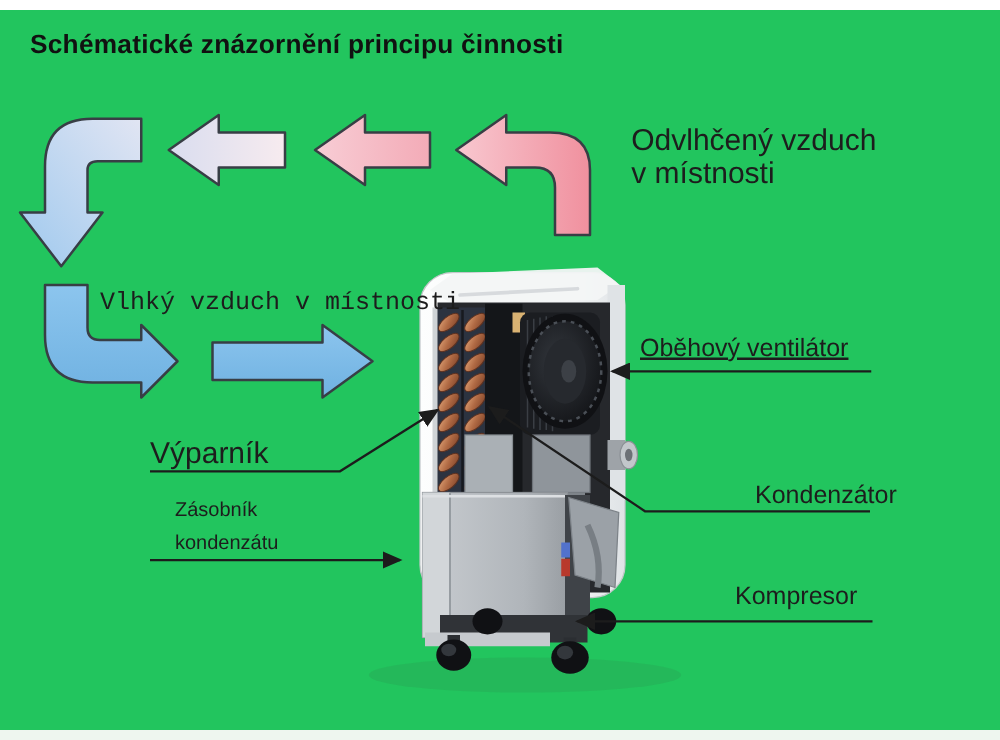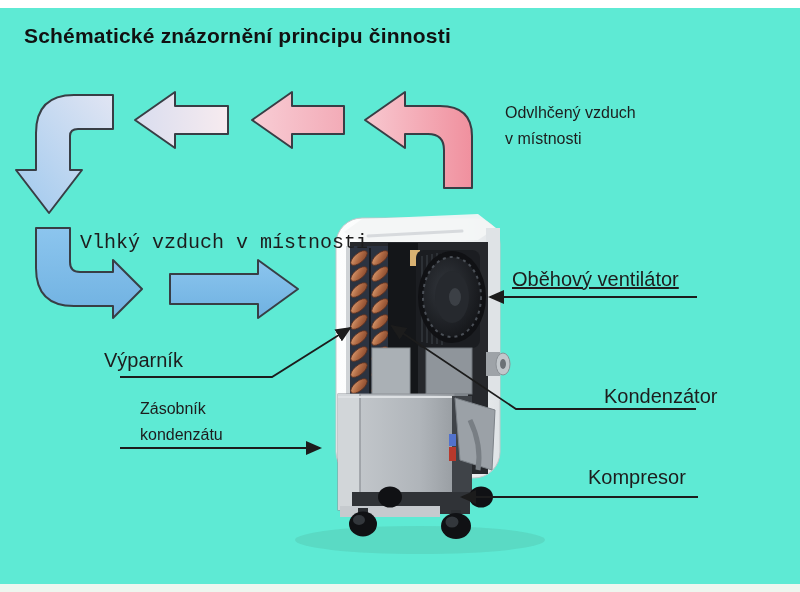--- a/index.html
+++ b/index.html
@@ -1,31 +1,31 @@
 <!DOCTYPE html>
 <html><head>
 <meta charset="utf-8">
 <style>
   html,body{margin:0;padding:0;}
   .canvas{
     position:relative;
     width:800px;height:592px;
-    background:#5eead4;
+    background:#22c55e;
     overflow:hidden;
     font-family:"Liberation Sans", sans-serif;
   }
   .top-strip{position:absolute;left:0;top:0;width:800px;height:8px;background:#ffffff;}
   .bottom-strip{position:absolute;left:0;top:584px;width:800px;height:8px;background:#eef6ef;}
   .gfx{position:absolute;left:0;top:0;}
   .txt{position:absolute;color:#1d1d1d;white-space:pre-line;}
   .title{left:24px;top:24px;font-size:21px;font-weight:700;letter-spacing:.2px;color:#111;}
-  .lbl-odvlhceny{left:505px;top:100px;font-size:16px;line-height:26px;}
+  .lbl-odvlhceny{left:505px;top:100px;font-size:24px;line-height:26px;}
   .lbl-vlhky{left:80px;top:231px;font-size:20px;font-family:Liberation Mono, monospace;}
   .lbl-obehovy{left:512px;top:268px;font-size:20px;text-decoration:underline;}
-  .lbl-vyparnik{left:104px;top:349px;font-size:20px;}
+  .lbl-vyparnik{left:120px;top:349px;font-size:24px;}
   .lbl-kondenzator{left:604px;top:385px;font-size:20px;}
   .lbl-zasobnik{left:120px;top:396px;font-size:16px;line-height:26px;margin-left:20px;}
   .lbl-kompresor{left:588px;top:466px;font-size:20px;text-align:center;}
 </style>
 </head>
 <body>
 
 <div class="canvas">
   <div class="top-strip"></div>
   <div class="bottom-strip"></div>

